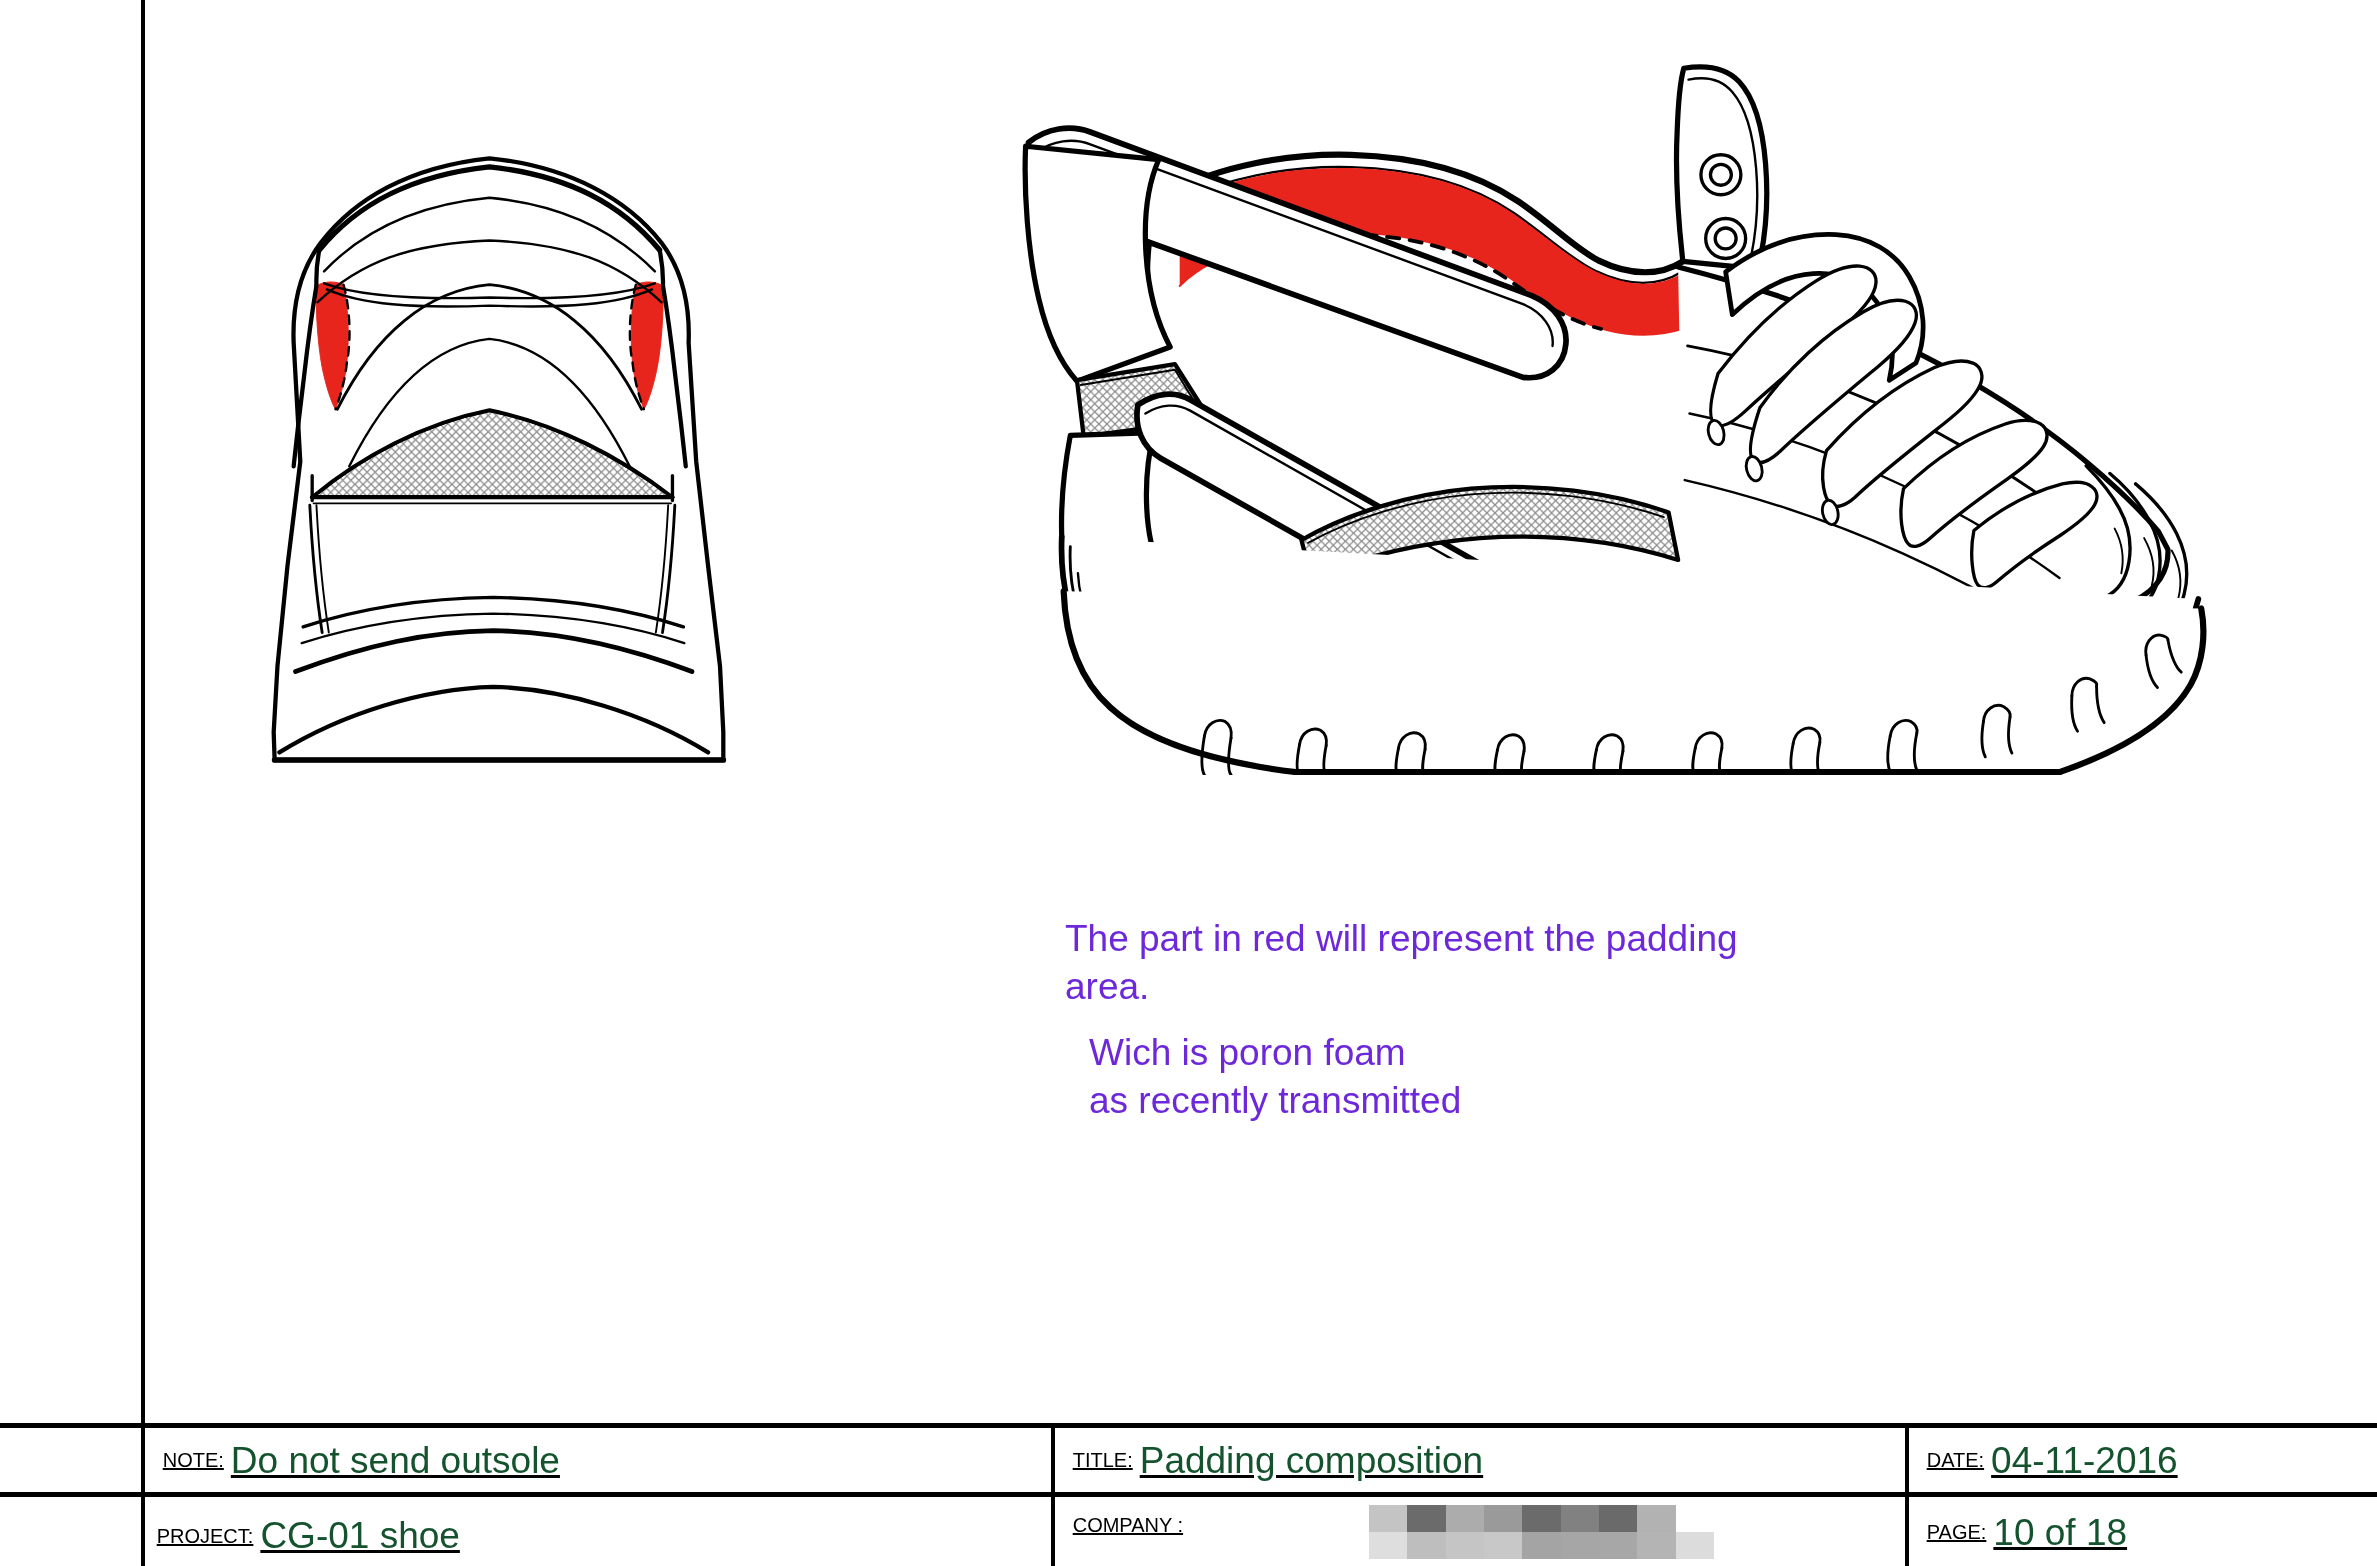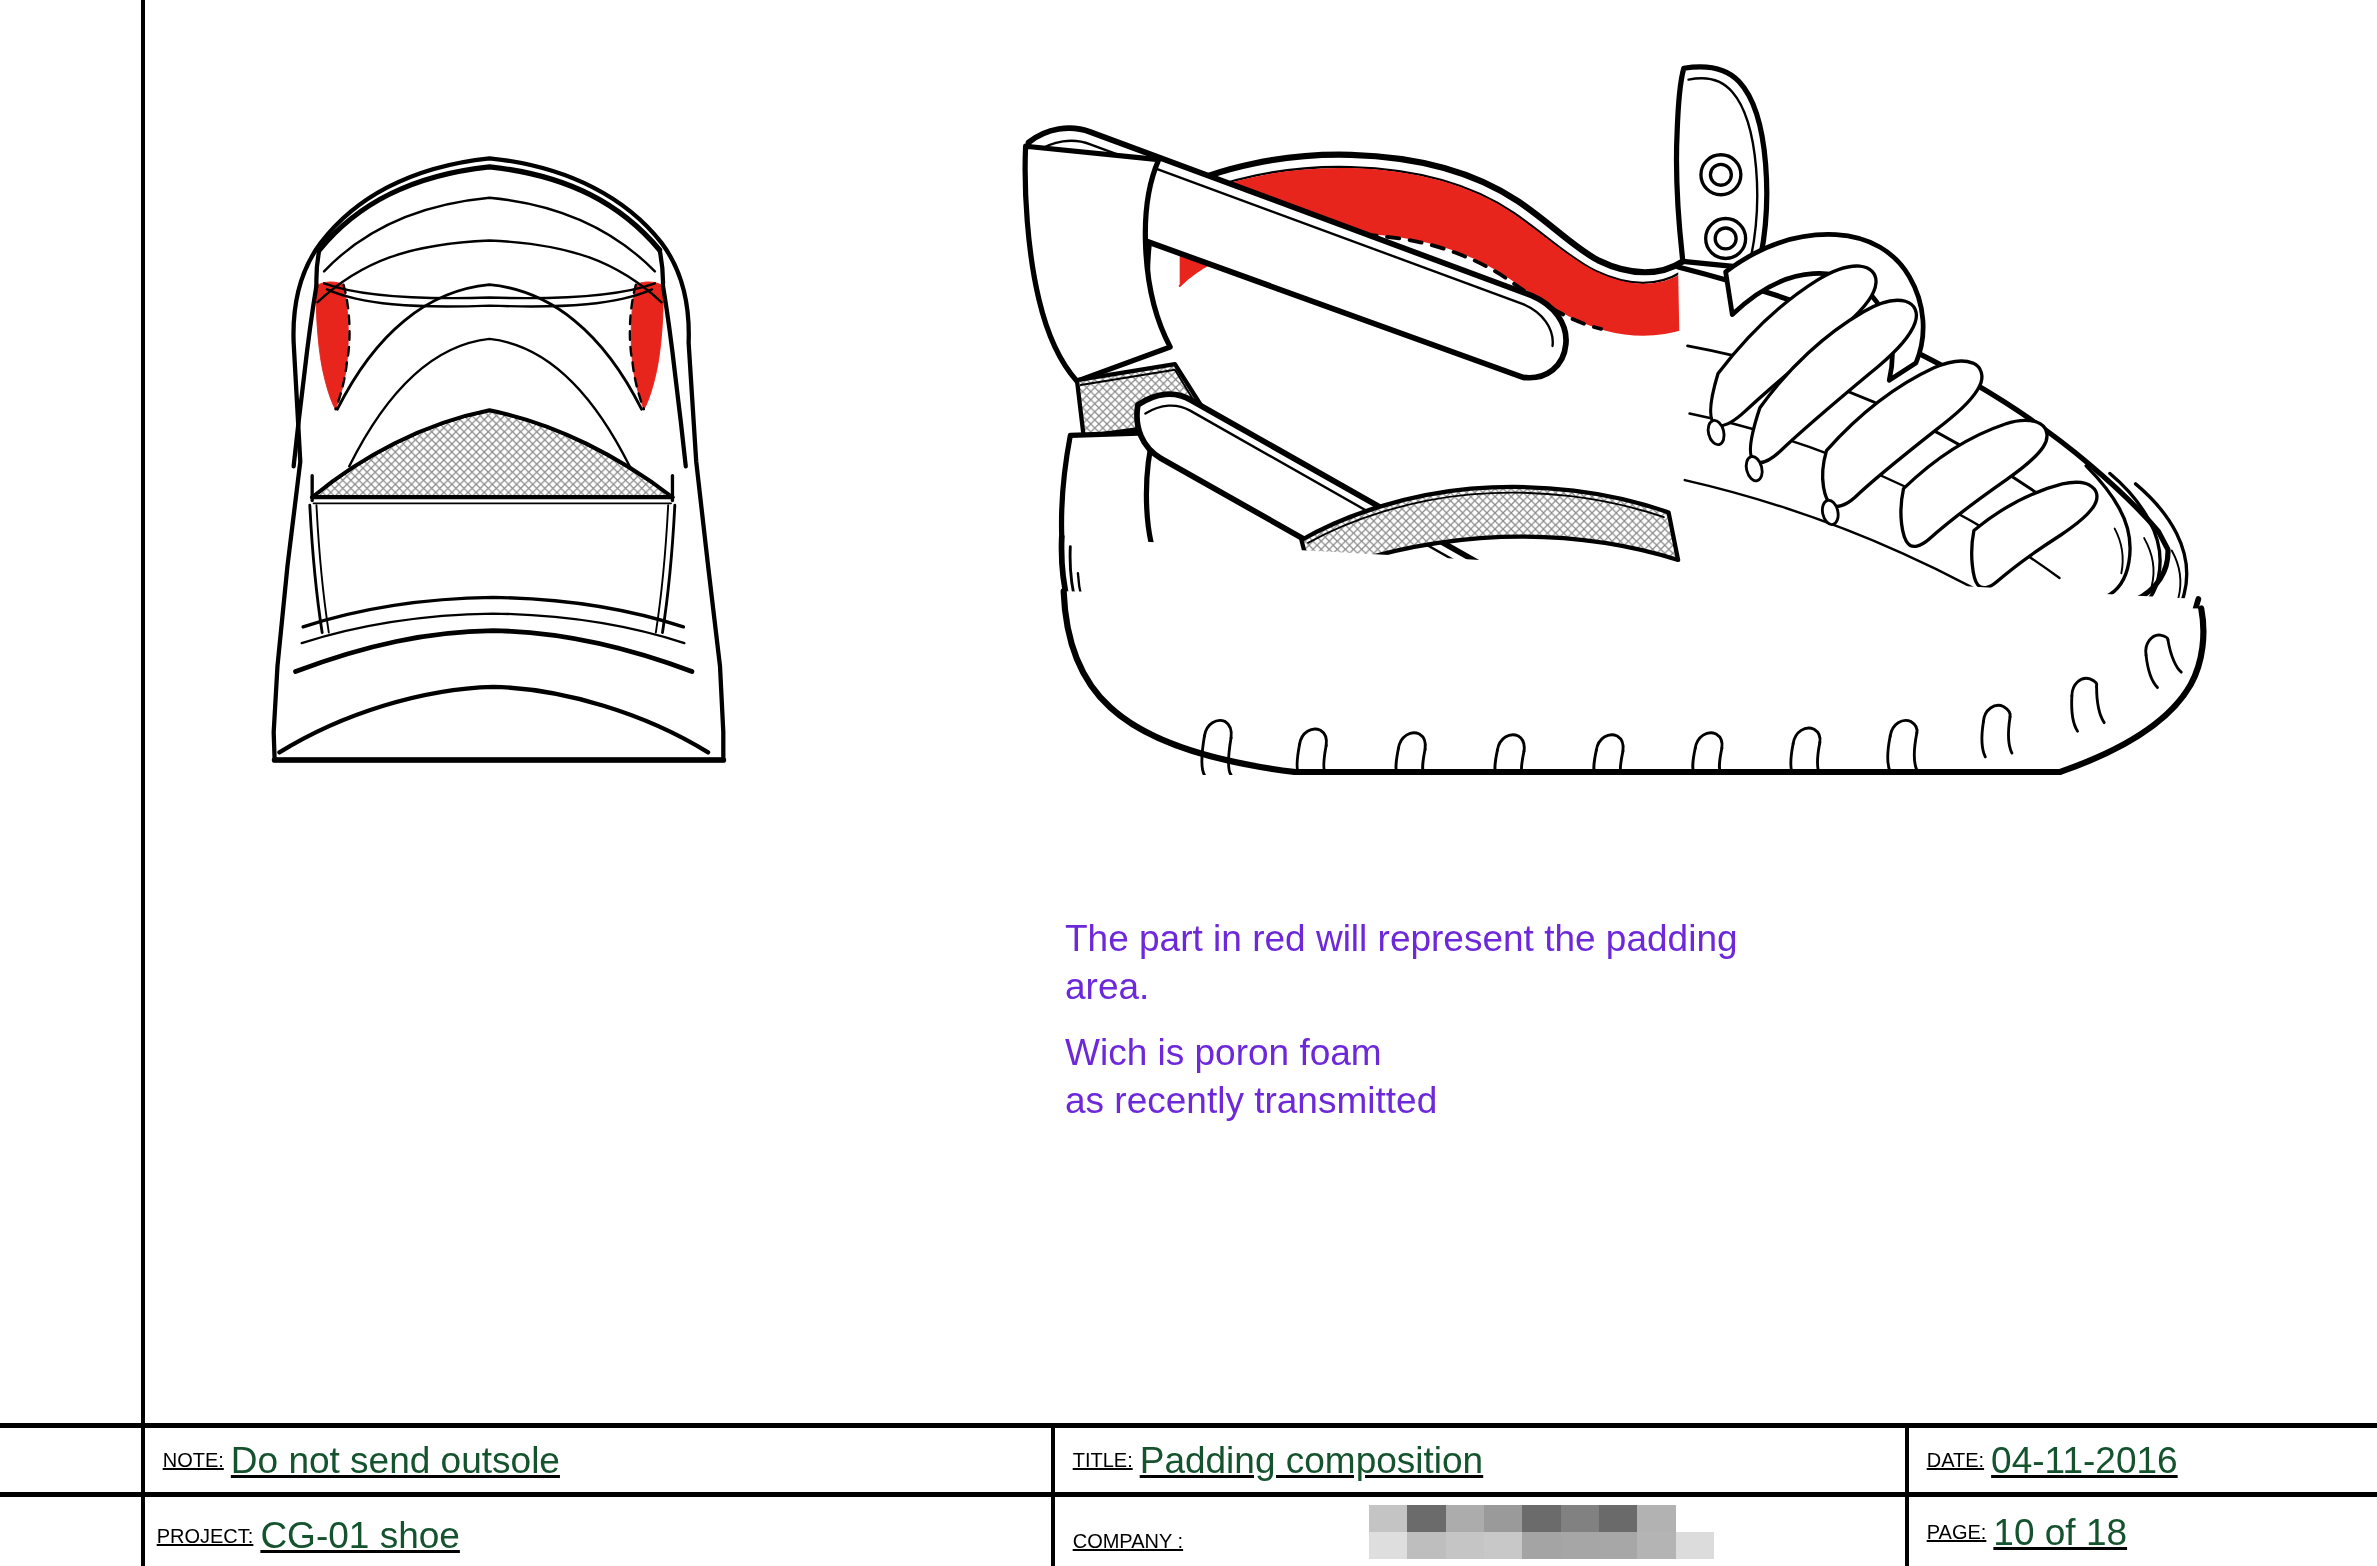--- a/index.html
+++ b/index.html
@@ -13,41 +13,41 @@
   
   .view{position:absolute;}
   #front-view{left:266px;top:48px;width:561px;height:808px;}
   #side-view{left:1018px;top:52px;width:1246px;height:723px;}
   .view svg{display:block;width:100%;height:100%;}
 
   
   .annot{position:absolute;left:1065px;top:915px;width:713px;
          color:#6d28d9;font-size:37px;line-height:1.30;font-weight:400;}
   .annot p{margin:0 0 18px 0;}
-  .annot p:last-child{margin-bottom:0;}
+  .annot p:last-child{margin-bottom:0;margin-left:24px;}
 
   
   .tb{position:absolute;left:0;top:1423px;width:2425px;height:144px;}
   .tb-rule{position:absolute;left:0;width:2425px;height:5.2px;background:#000;}
   .tb-rule.r1{top:0px;}
   .tb-rule.r2{top:69px;}
   .tb-vrule{position:absolute;top:0;width:4.3px;height:144px;background:#000;}
   .tb-vrule.v1{left:141px;}
   .tb-vrule.v2{left:1051px;}
   .tb-vrule.v3{left:1905px;}
 
   .cell{position:absolute;display:flex;align-items:center;text-decoration:underline;}
   .cell .lbl{font-size:20px;color:#000;white-space:nowrap;}
   .cell .val{font-size:35px;color:#14532d;white-space:nowrap;margin-left:7px;}
   .cell .val.big{font-size:37px;}
 
   #cell-note{left:157px;top:5.7px;height:64px;padding-left:5.7px;}
   #cell-project{left:151px;top:75px;height:76px;padding-left:5.7px;text-align:right;}
   #cell-title{left:1067px;top:5.7px;height:64px;padding-left:5.7px;align-items:center;}
-  #cell-company{left:1067px;top:75px;height:55px;padding-left:5.7px;align-items:flex-end;}
+  #cell-company{left:1067px;top:75px;height:55px;padding-left:5.7px;}
   #cell-date{left:1921px;top:5.7px;height:64px;padding-left:5.7px;}
   #cell-page{left:1921px;top:75px;height:69px;padding-left:5.7px;}
 
   
   #company-logo{position:absolute;left:1369px;top:1505px;width:345px;height:54px;
                 display:grid;grid-template-columns:repeat(9,1fr);grid-template-rows:repeat(2,1fr);}
   #company-logo i{display:block;}
 </style>
 </head>
 <body>

